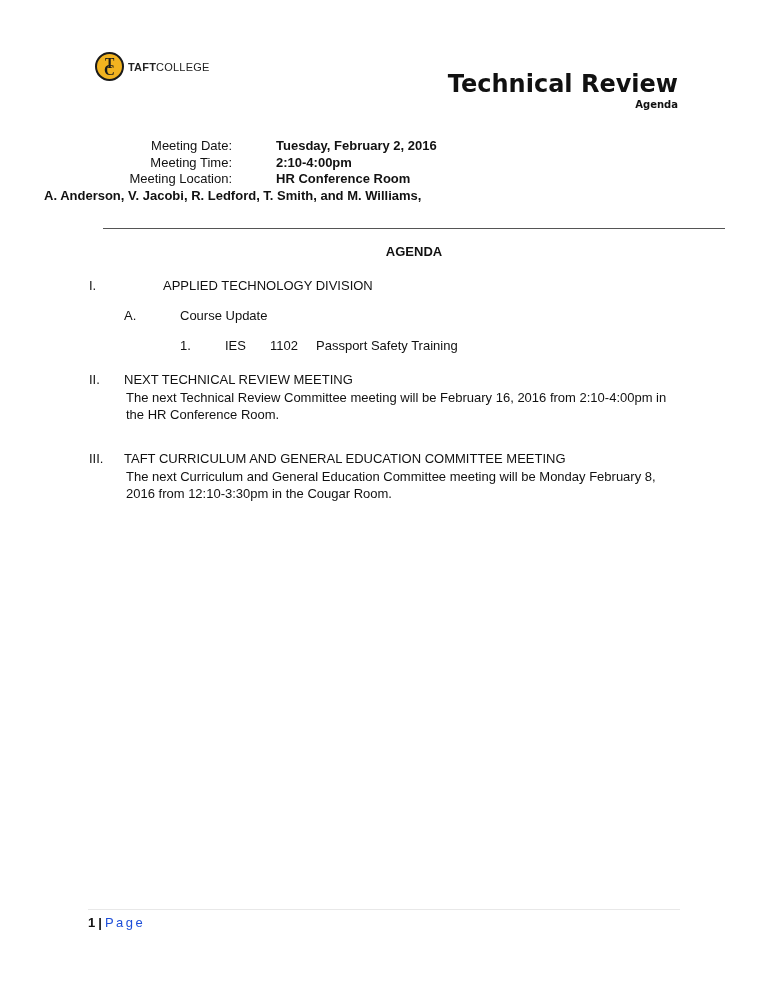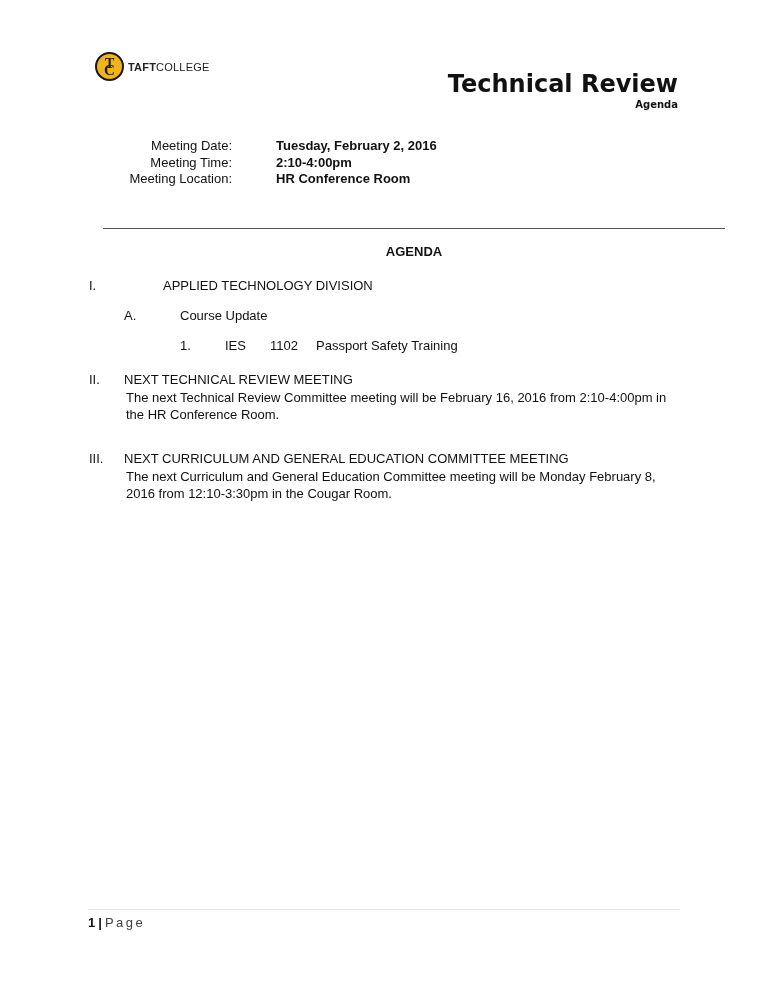--- a/index.html
+++ b/index.html
@@ -32,21 +32,21 @@
     .meta-value { margin-left: 44px; font-weight: bold; }
     .rule { position: absolute; left: 103px; top: 228px; width: 622px; height: 1px; background: #555; }
     .agenda-heading { position: absolute; top: 244px; left: 0; width: 768px; text-align: center; font-weight: bold; font-size: 13px; padding-left: 60px; box-sizing: border-box; }
     .doc { position: absolute; left: 0; top: 0; font-size: 13px; }
     .abs { position: absolute; white-space: nowrap; }
     .para { position: absolute; left: 126px; width: 560px; line-height: 17px; font-size: 13px; }
     .footer-rule { position: absolute; left: 88px; top: 909px; width: 592px; height: 1px; background: #e8e8e8; }
     .footer { position: absolute; left: 88px; top: 915px; font-size: 13px; display: flex; align-items: center; }
     .footer .num { font-weight: bold; }
     .footer .bar { font-weight: bold; margin: 0 3px; }
-    .footer .page { color: #404040; letter-spacing: 2.5px; }
+    .footer .page { color: #1d4ed8; letter-spacing: 2.5px; }
   </style>
 </head>
 <body>
 
 <div class="logo">
   <div class="logo-badge">
     <span class="t">T</span>
       <span class="c">C</span>
   </div>
   <div class="logo-text"><b>TAFT</b><span>COLLEGE</span></div>
@@ -62,20 +62,21 @@
   </div>
   <div class="meta-row">
     <div class="meta-label">Meeting Time:</div>
     <div class="meta-value">2:10-4:00pm</div>
   </div>
   <div class="meta-row">
     <div class="meta-label">Meeting Location:</div>
     <div class="meta-value">HR Conference Room</div>
   </div>
   <div class="meta-row">
+    <div class="meta-value">A. Anderson, V. Jacobi, R. Ledford, T. Smith, and M. Williams,</div>
   </div>
 </div>
 
 <div class="rule"></div>
 
 <div class="agenda-heading">AGENDA</div>
 
 <div class="doc">
 
   <span class="abs" style="left:89px; top:278px;">I.</span>
@@ -87,21 +88,21 @@
   <span class="abs" style="left:180px; top:338px;">1.</span>
   <span class="abs" style="left:225px; top:338px;">IES</span>
   <span class="abs" style="left:270px; top:338px;">1102</span>
   <span class="abs" style="left:316px; top:338px;">Passport Safety Training</span>
 
   <span class="abs" style="left:89px; top:372px;">II.</span>
   <span class="abs" style="left:124px; top:372px;">NEXT TECHNICAL REVIEW MEETING</span>
   <div class="para" style="top:389px;">The next Technical Review Committee meeting will be February 16, 2016 from 2:10-4:00pm in the HR Conference Room.</div>
 
   <span class="abs" style="left:89px; top:451px;">III.</span>
-  <span class="abs" style="left:124px; top:451px;">NEXT CURRICULUM AND GENERAL EDUCATION COMMITTEE MEETING</span>
+  <span class="abs" style="left:124px; top:451px;">TAFT CURRICULUM AND GENERAL EDUCATION COMMITTEE MEETING</span>
   <div class="para" style="top:468px;">The next Curriculum and General Education Committee meeting will be Monday February 8, 2016 from 12:10-3:30pm in the Cougar Room.</div>
 </div>
 
 <div class="footer-rule"></div>
 <div class="footer">
   <span class="num">1</span>
   <span class="bar">|</span>
   <span class="page">Page</span>
 </div>
 

